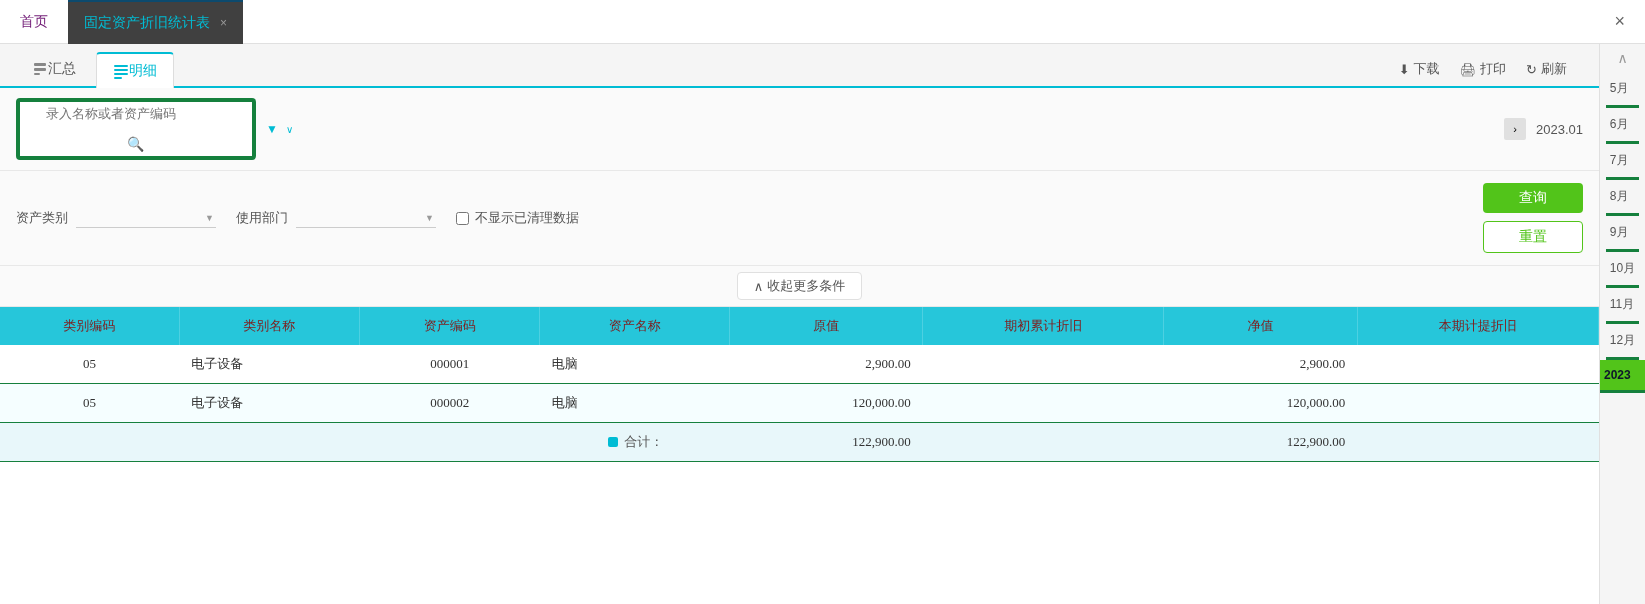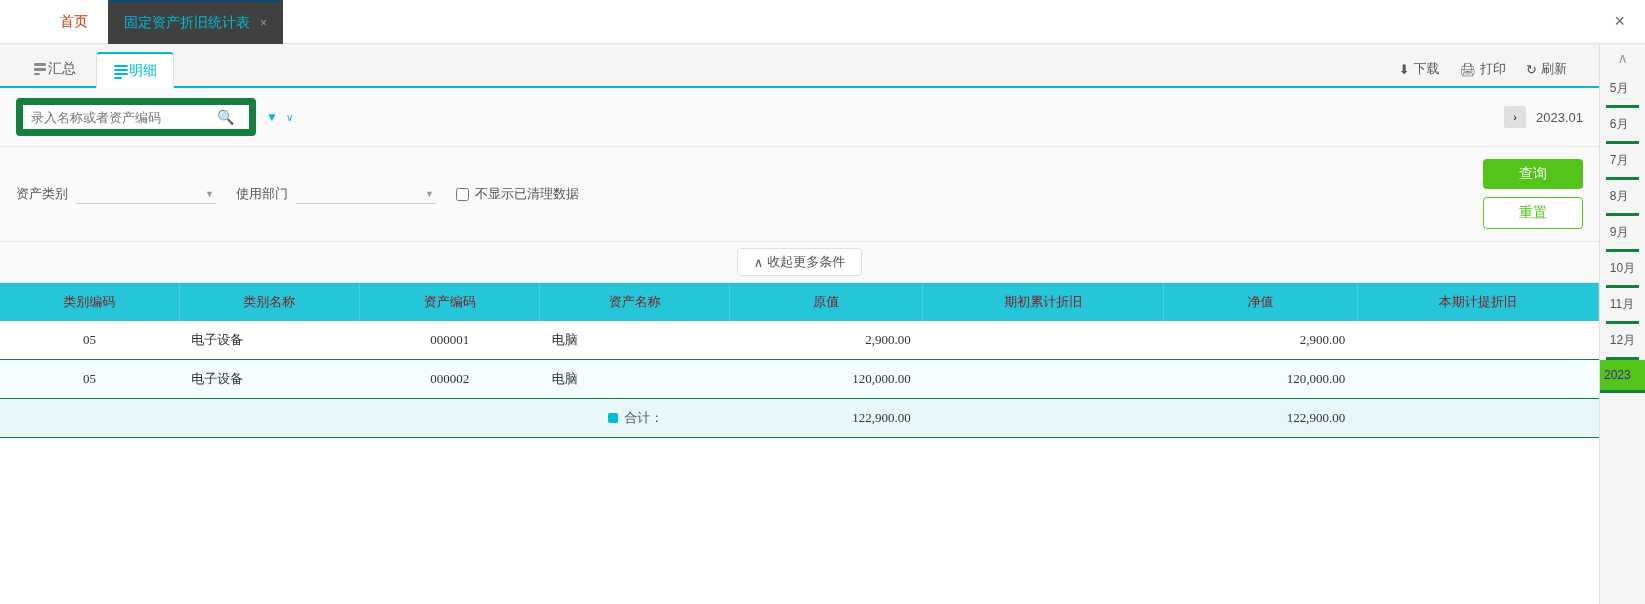--- a/index.html
+++ b/index.html
@@ -22,24 +22,23 @@
       border-bottom: 1px solid #e0e0e0;
       height: 44px;
       padding: 0 0 0 0;
       flex-shrink: 0;
     }
     .top-bar .home-tab {
       padding: 0 20px;
       height: 44px;
       display: flex;
       align-items: center;
-      color: #c2410c;
+      color: #701a75;
       font-size: 14px;
       cursor: pointer;
-      margin-left: 40px;
     }
     .top-bar .active-tab {
       display: flex;
       align-items: center;
       background: #404040;
       border-top: 2px solid #0c4a6e;
       height: 44px;
       padding: 0 16px;
       color: #00bcd4;
       font-size: 14px;
@@ -133,26 +132,27 @@
       align-items: center;
       padding: 10px 16px;
       background: #fafafa;
       border-bottom: 1px solid #e8e8e8;
       flex-shrink: 0;
       gap: 10px;
     }
     .search-input-wrap {
       display: flex;
       align-items: center;
-      border: 7px solid #15803d;
+      border: 4px solid #15803d;
       border-radius: 4px;
       padding: 4px 8px;
       background: #fff;
-      gap: 6px;
+      gap: 15px;
       width: 240px;
+      flex-direction: column;
     }
     .search-input-wrap input {
       border: none;
       outline: none;
       font-size: 13px;
       color: #999;
       background: transparent;
       width: 180px;
     }
     .more-conditions {
@@ -506,16 +506,16 @@
     <div id="month-list">
         <div class="month-item">5月</div>
         <div class="month-item">6月</div>
         <div class="month-item">7月</div>
         <div class="month-item">8月</div>
         <div class="month-item">9月</div>
         <div class="month-item">10月</div>
         <div class="month-item">11月</div>
         <div class="month-item">12月</div>
       </div>
-    <div class="month-item active" style="background:#52c41a; color:#4c1d95; font-weight:normal; font-size:12px;">2023</div>
+    <div class="month-item active" style="background:#52c41a; color:#0f172a; font-weight:bold; font-size:12px;">2023</div>
   </div>
 
 </div>
 
 </body></html>

